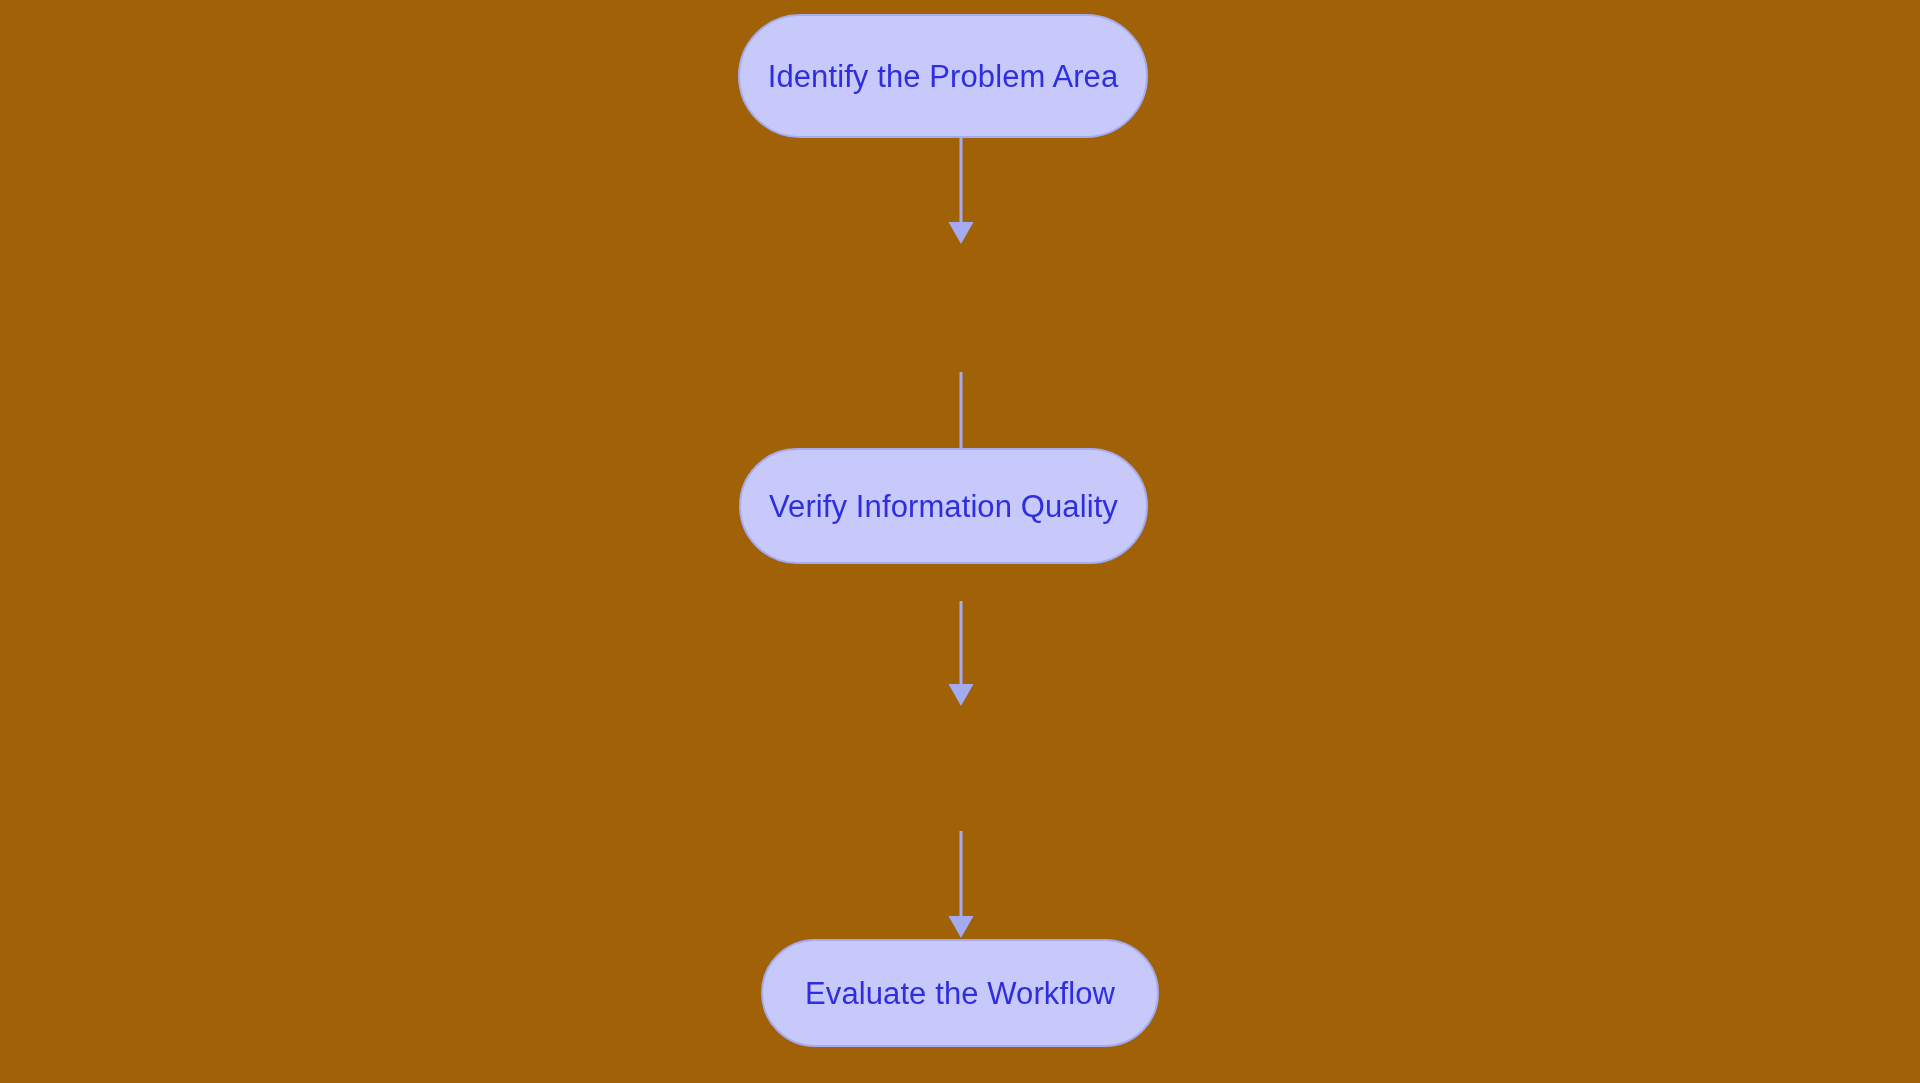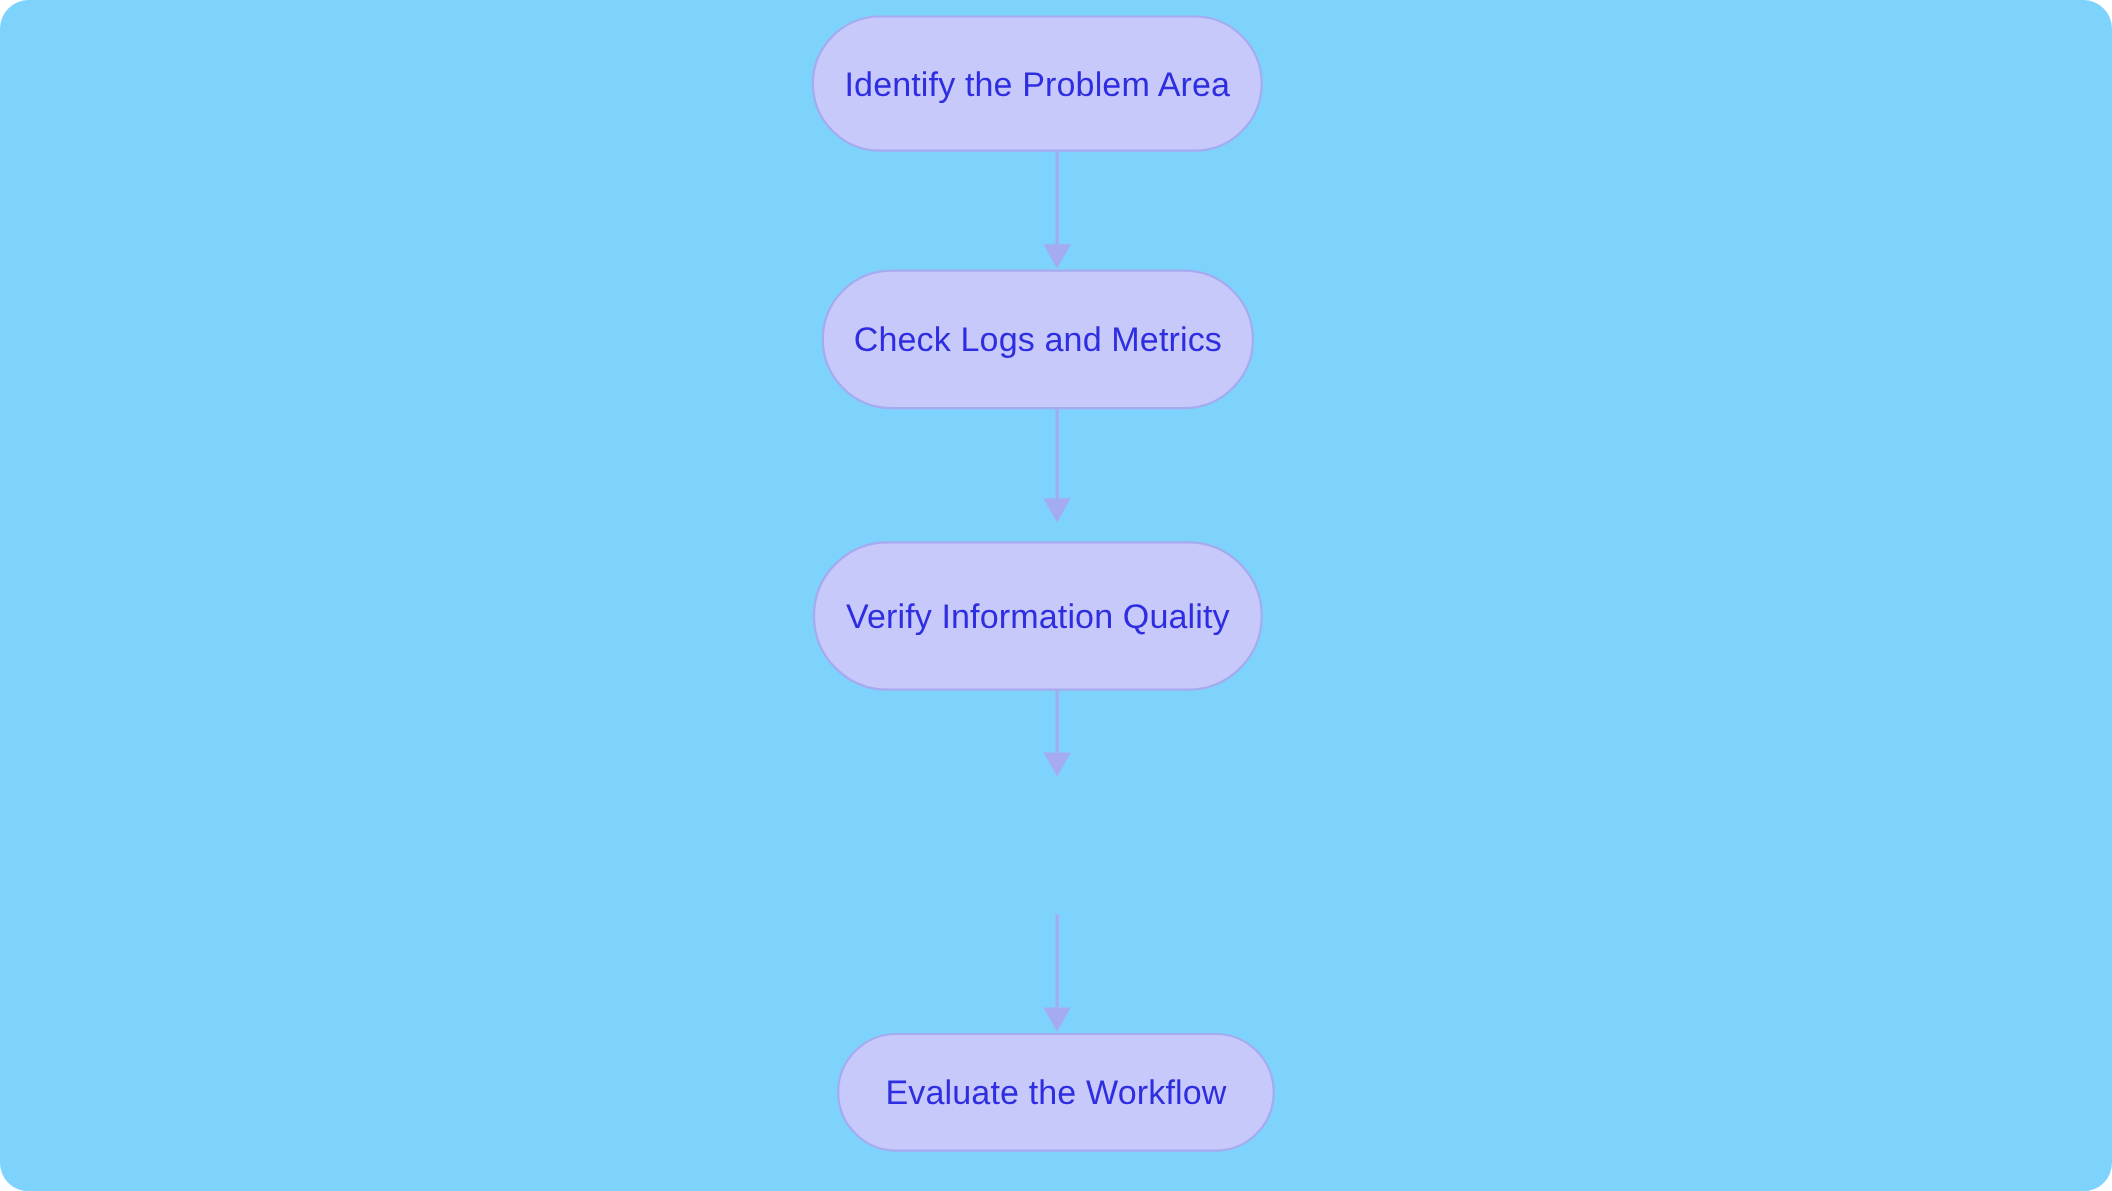--- a/index.html
+++ b/index.html
@@ -11,22 +11,21 @@
     width: 1920px;
     height: 1083px;
     font-family: "Liberation Sans", sans-serif;
     overflow: hidden;
   }
 
   #flowchart-canvas {
     position: relative;
     width: 1920px;
     height: 1083px;
-    background: #7dd3fc;
-    border-radius: 26px;
+    background: #a16207;
   }
 
   .flow-node {
     position: absolute;
     box-sizing: border-box;
     display: flex;
     align-items: center;
     justify-content: center;
     background: #c7c9fa;
     border: 2px solid #a5abf0;
@@ -87,25 +86,22 @@
     <svg width="26" height="108" viewBox="0 0 26 108">
       <line x1="13" y1="0" x2="13" y2="85" stroke="#a5abf0" stroke-width="3"></line>
       <polygon points="0.5,85 25.5,85 13,107" fill="#a5abf0"></polygon>
     </svg>
   </div>
 
   <div class="flow-node" style="left:738px; top:14px; width:410px; height:124px;">
     <span class="flow-node-label">Identify the Problem Area</span>
   </div>
 
-  <div class="flow-node" style="left:747px; top:245px; width:393px; height:127px;">
-    <span class="flow-node-label">Check Logs and Metrics</span>
-  </div>
 
-  <div class="flow-node" style="left:739px; top:492px; width:409px; height:136px;">
+  <div class="flow-node" style="left:739px; top:448px; width:409px; height:116px;">
     <span class="flow-node-label">Verify Information Quality</span>
   </div>
 
 
   <div class="flow-node" style="left:761px; top:939px; width:398px; height:108px;">
     <span class="flow-node-label">Evaluate the Workflow</span>
   </div>
 
 </div>
 

